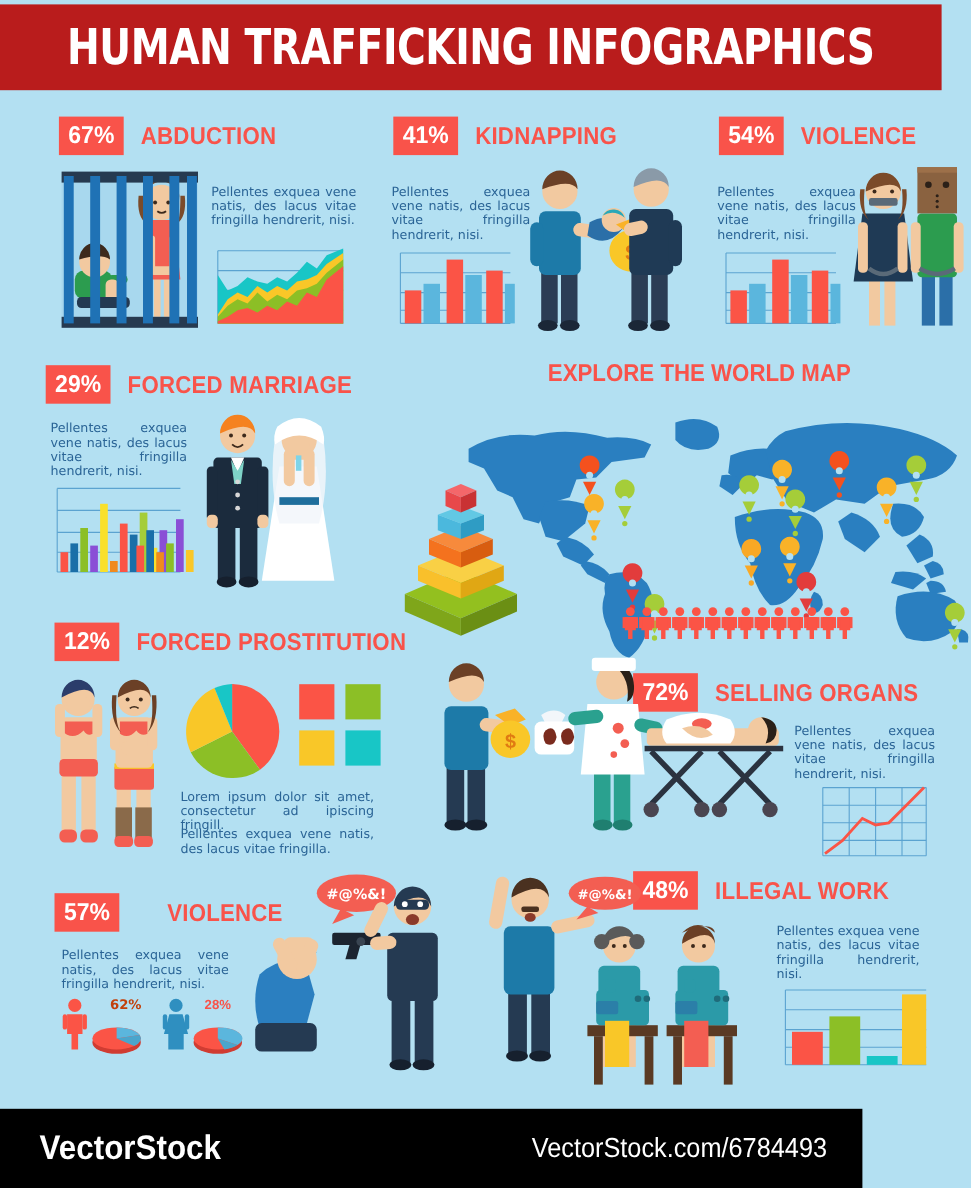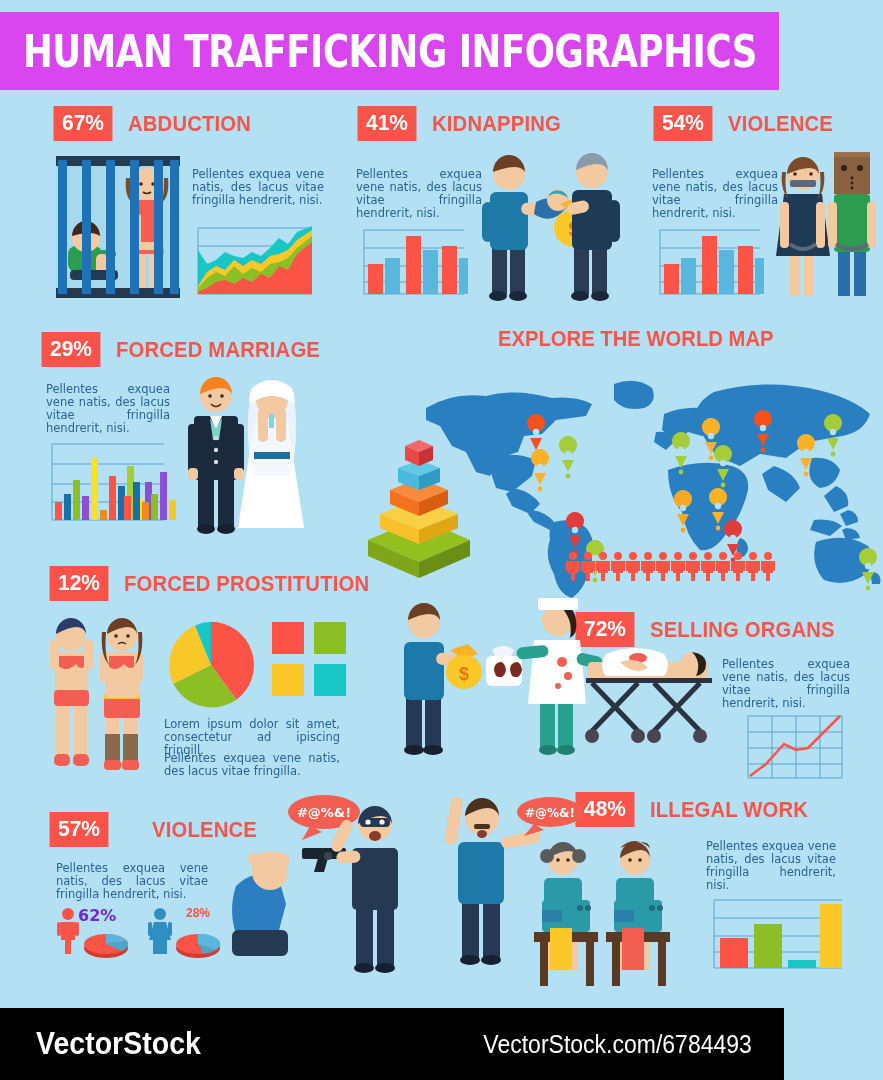--- a/index.html
+++ b/index.html
@@ -5,21 +5,21 @@
   html,body{margin:0;padding:0;}
   body{
     width:883px;height:1080px;
     background:#ffffff;
     font-family:"Liberation Sans", sans-serif;
     overflow:hidden;
   }
   #page{position:relative;width:883px;height:1080px;background:#b3e0f2;overflow:hidden;}
 
   
-  .header{position:absolute;left:0;top:12px;width:779px;height:78px;background:#d946ef;}
+  .header{position:absolute;left:0;top:4px;width:856px;height:78px;background:#b91c1c;}
   .header h1{
     margin:0;position:absolute;left:50%;top:50%;transform:translate(-50%,-50%);
     color:#ffffff;font-size:45px;line-height:45px;font-weight:bold;
     letter-spacing:-0.5px;white-space:nowrap;
     font-family:"Liberation Sans Narrow","DejaVu Sans Condensed","Liberation Sans",sans-serif;
     transform:translate(-50%,-50%) scaleX(0.88);
   }
 
   
   .footer{position:absolute;left:0;bottom:0;width:784px;height:72px;background:#000000;}
@@ -715,21 +715,21 @@
       <rect x="3" y="14" width="4" height="14" rx="2"></rect>
       <rect x="21" y="14" width="4" height="14" rx="2"></rect>
     </g>
     <g>
       <ellipse cx="52" cy="40" rx="22" ry="10" fill="#d03c32"></ellipse>
       <ellipse cx="52" cy="36" rx="22" ry="10" fill="#fb5446"></ellipse>
       <path d="M52 36 L52 26 A22 10 0 0 1 73 33 Z" fill="#5bb6dd"></path>
       <path d="M52 36 L73 33 A22 10 0 0 1 68 43 Z" fill="#4aa5cc"></path>
     </g>
   </svg>
-  <div class="abs" style="left:78px;top:906px;color:#6d28d9;font-size:16px;font-weight:bold;font-family:'DejaVu Sans',sans-serif;">62%</div>
+  <div class="abs" style="left:100px;top:906px;color:#c2410c;font-size:12px;font-weight:bold;font-family:'DejaVu Sans',sans-serif;">62%</div>
 
   <svg class="abs" style="left:146px;top:908px;" width="78" height="52" viewBox="0 0 78 52">
     <g fill="#2f8fc0">
       <circle cx="14" cy="6" r="6"></circle>
       <path d="M8 14 h12 l5 18 h-4 v14 h-14 v-14 h-4z"></path>
       <rect x="2" y="14" width="4" height="14" rx="2"></rect>
       <rect x="22" y="14" width="4" height="14" rx="2"></rect>
     </g>
     <g>
       <ellipse cx="52" cy="40" rx="22" ry="10" fill="#d03c32"></ellipse>

